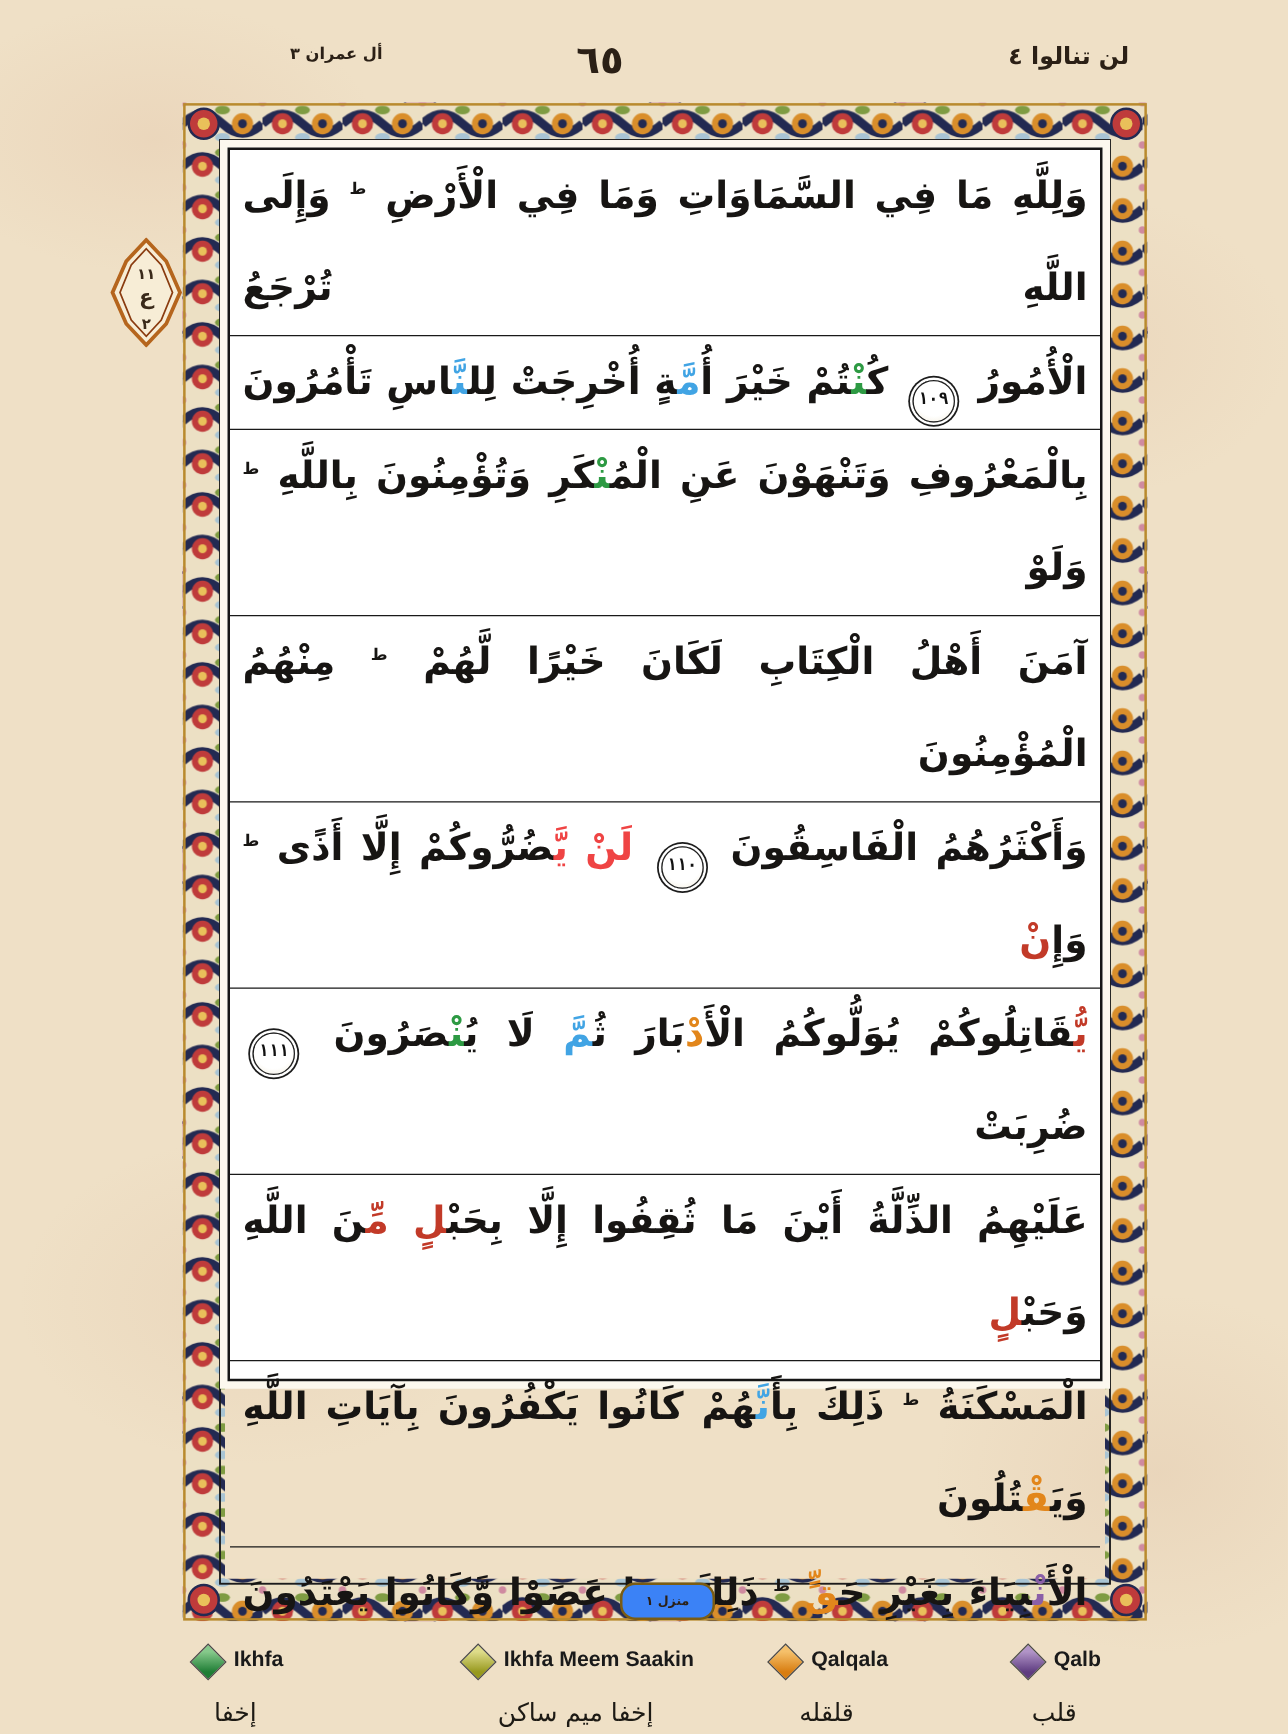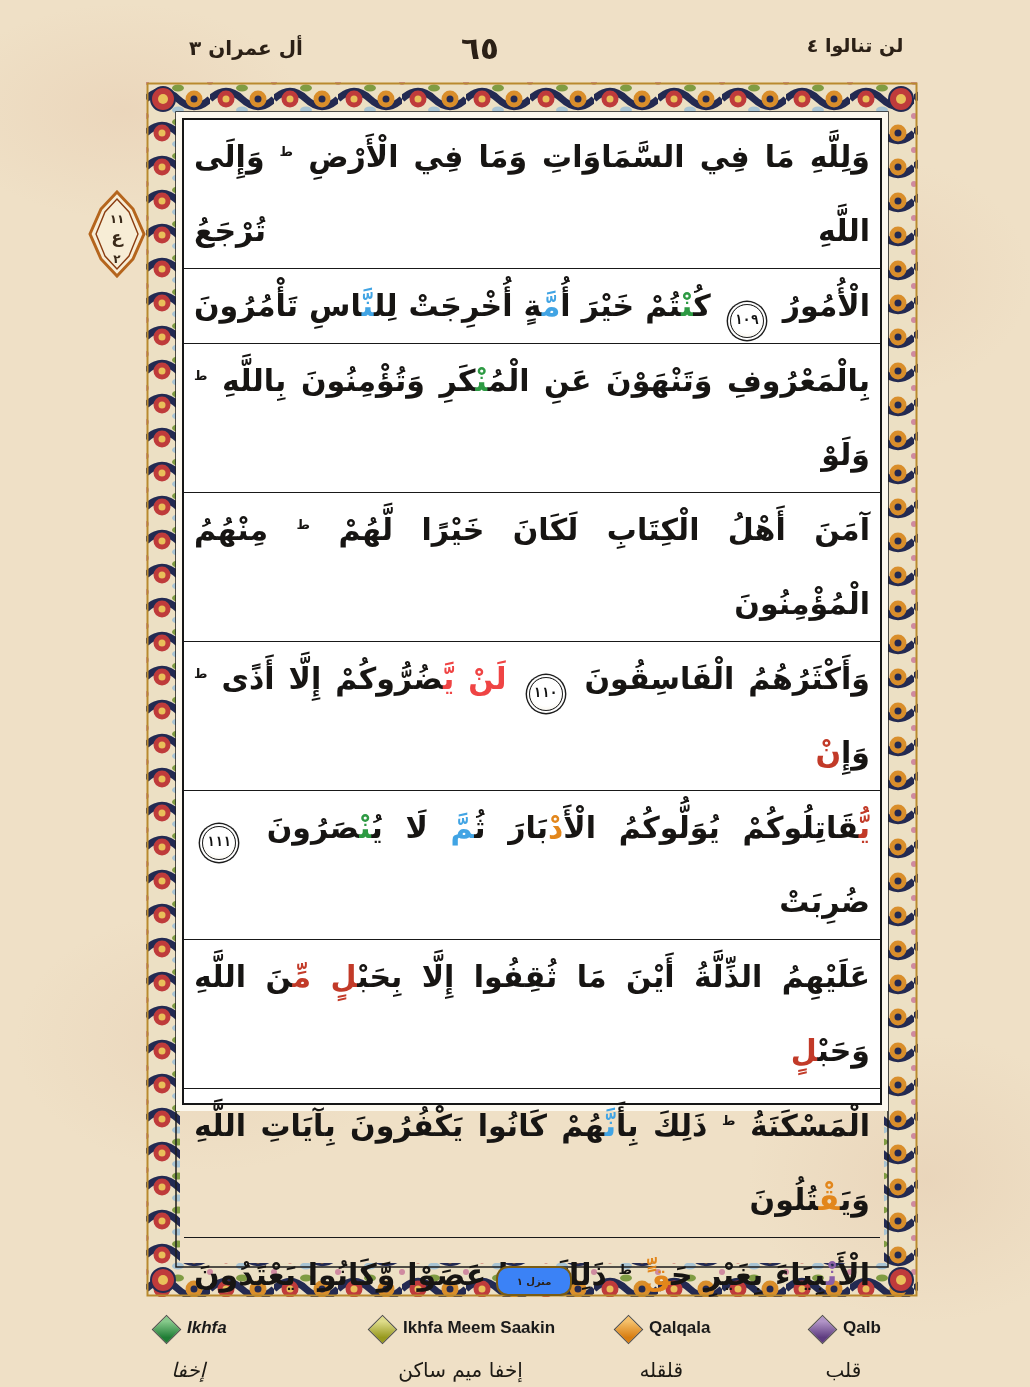--- a/index.html
+++ b/index.html
@@ -9,21 +9,21 @@
       radial-gradient(ellipse 300px 180px at 12% 8%, rgba(216,170,140,.18), transparent 60%),
       radial-gradient(ellipse 260px 200px at 85% 20%, rgba(216,170,140,.15), transparent 60%),
       radial-gradient(ellipse 320px 220px at 20% 75%, rgba(205,160,130,.14), transparent 60%),
       radial-gradient(ellipse 300px 240px at 90% 85%, rgba(205,160,130,.16), transparent 60%),
       radial-gradient(ellipse 200px 140px at 55% 45%, rgba(222,190,160,.12), transparent 60%),
       #efe0c6;
     font-family:"DejaVu Sans", sans-serif;
     color:#171513;
   }
   .hdr{position:absolute;text-align:center;font-weight:bold;color:#2b2016;direction:rtl;}
-  .hdr-left{left:161px;top:36px;width:170px;font-size:20px;}
+  .hdr-left{left:184px;top:36px;width:170px;font-size:13px;}
   .hdr-center{left:425px;top:30px;width:110px;font-size:31px;}
   .hdr-right{left:770px;top:34px;width:170px;font-size:19px;}
 
   .frame-svg{position:absolute;left:146px;top:82px;}
 
   .panel-mat{
     position:absolute;left:176px;top:112px;width:712px;height:999px;
     background:#fcf8ee;box-sizing:border-box;padding:6px;
   }
   .panel{
@@ -58,21 +58,21 @@
   .ruku-svg{position:absolute;left:88px;top:190px;}
 
   .legend-item{position:absolute;top:1316px;display:flex;flex-direction:column;}
   .legend-row{display:flex;align-items:center;}
   .diamond{
     width:19px;height:19px;transform:rotate(45deg);
     border:1px solid #4a4a4a;margin:3px 10px 0 6px;flex:none;
   }
   .legend-en{font-family:"Liberation Sans", sans-serif;font-weight:bold;font-size:17px;color:#1a1a1a;}
   .legend-ar{direction:rtl;font-size:20px;color:#1d1a14;text-align:center;width:100%;margin-top:18px;}
-  .li-1{left:150px;font-style:italic;} .li-2{left:366px;} .li-3{left:612px;} .li-4{left:806px;}
+  .li-1{left:150px;} .li-2{left:366px;} .li-3{left:612px;} .li-4{left:806px;}
 </style>
 </head>
 <body>
 
 <div class="hdr hdr-left">أل عمران ٣</div>
 <div class="hdr hdr-center">٦٥</div>
 <div class="hdr hdr-right">لن تنالوا ٤</div>
 
 <svg class="frame-svg" width="772" height="1215">
   <defs>

